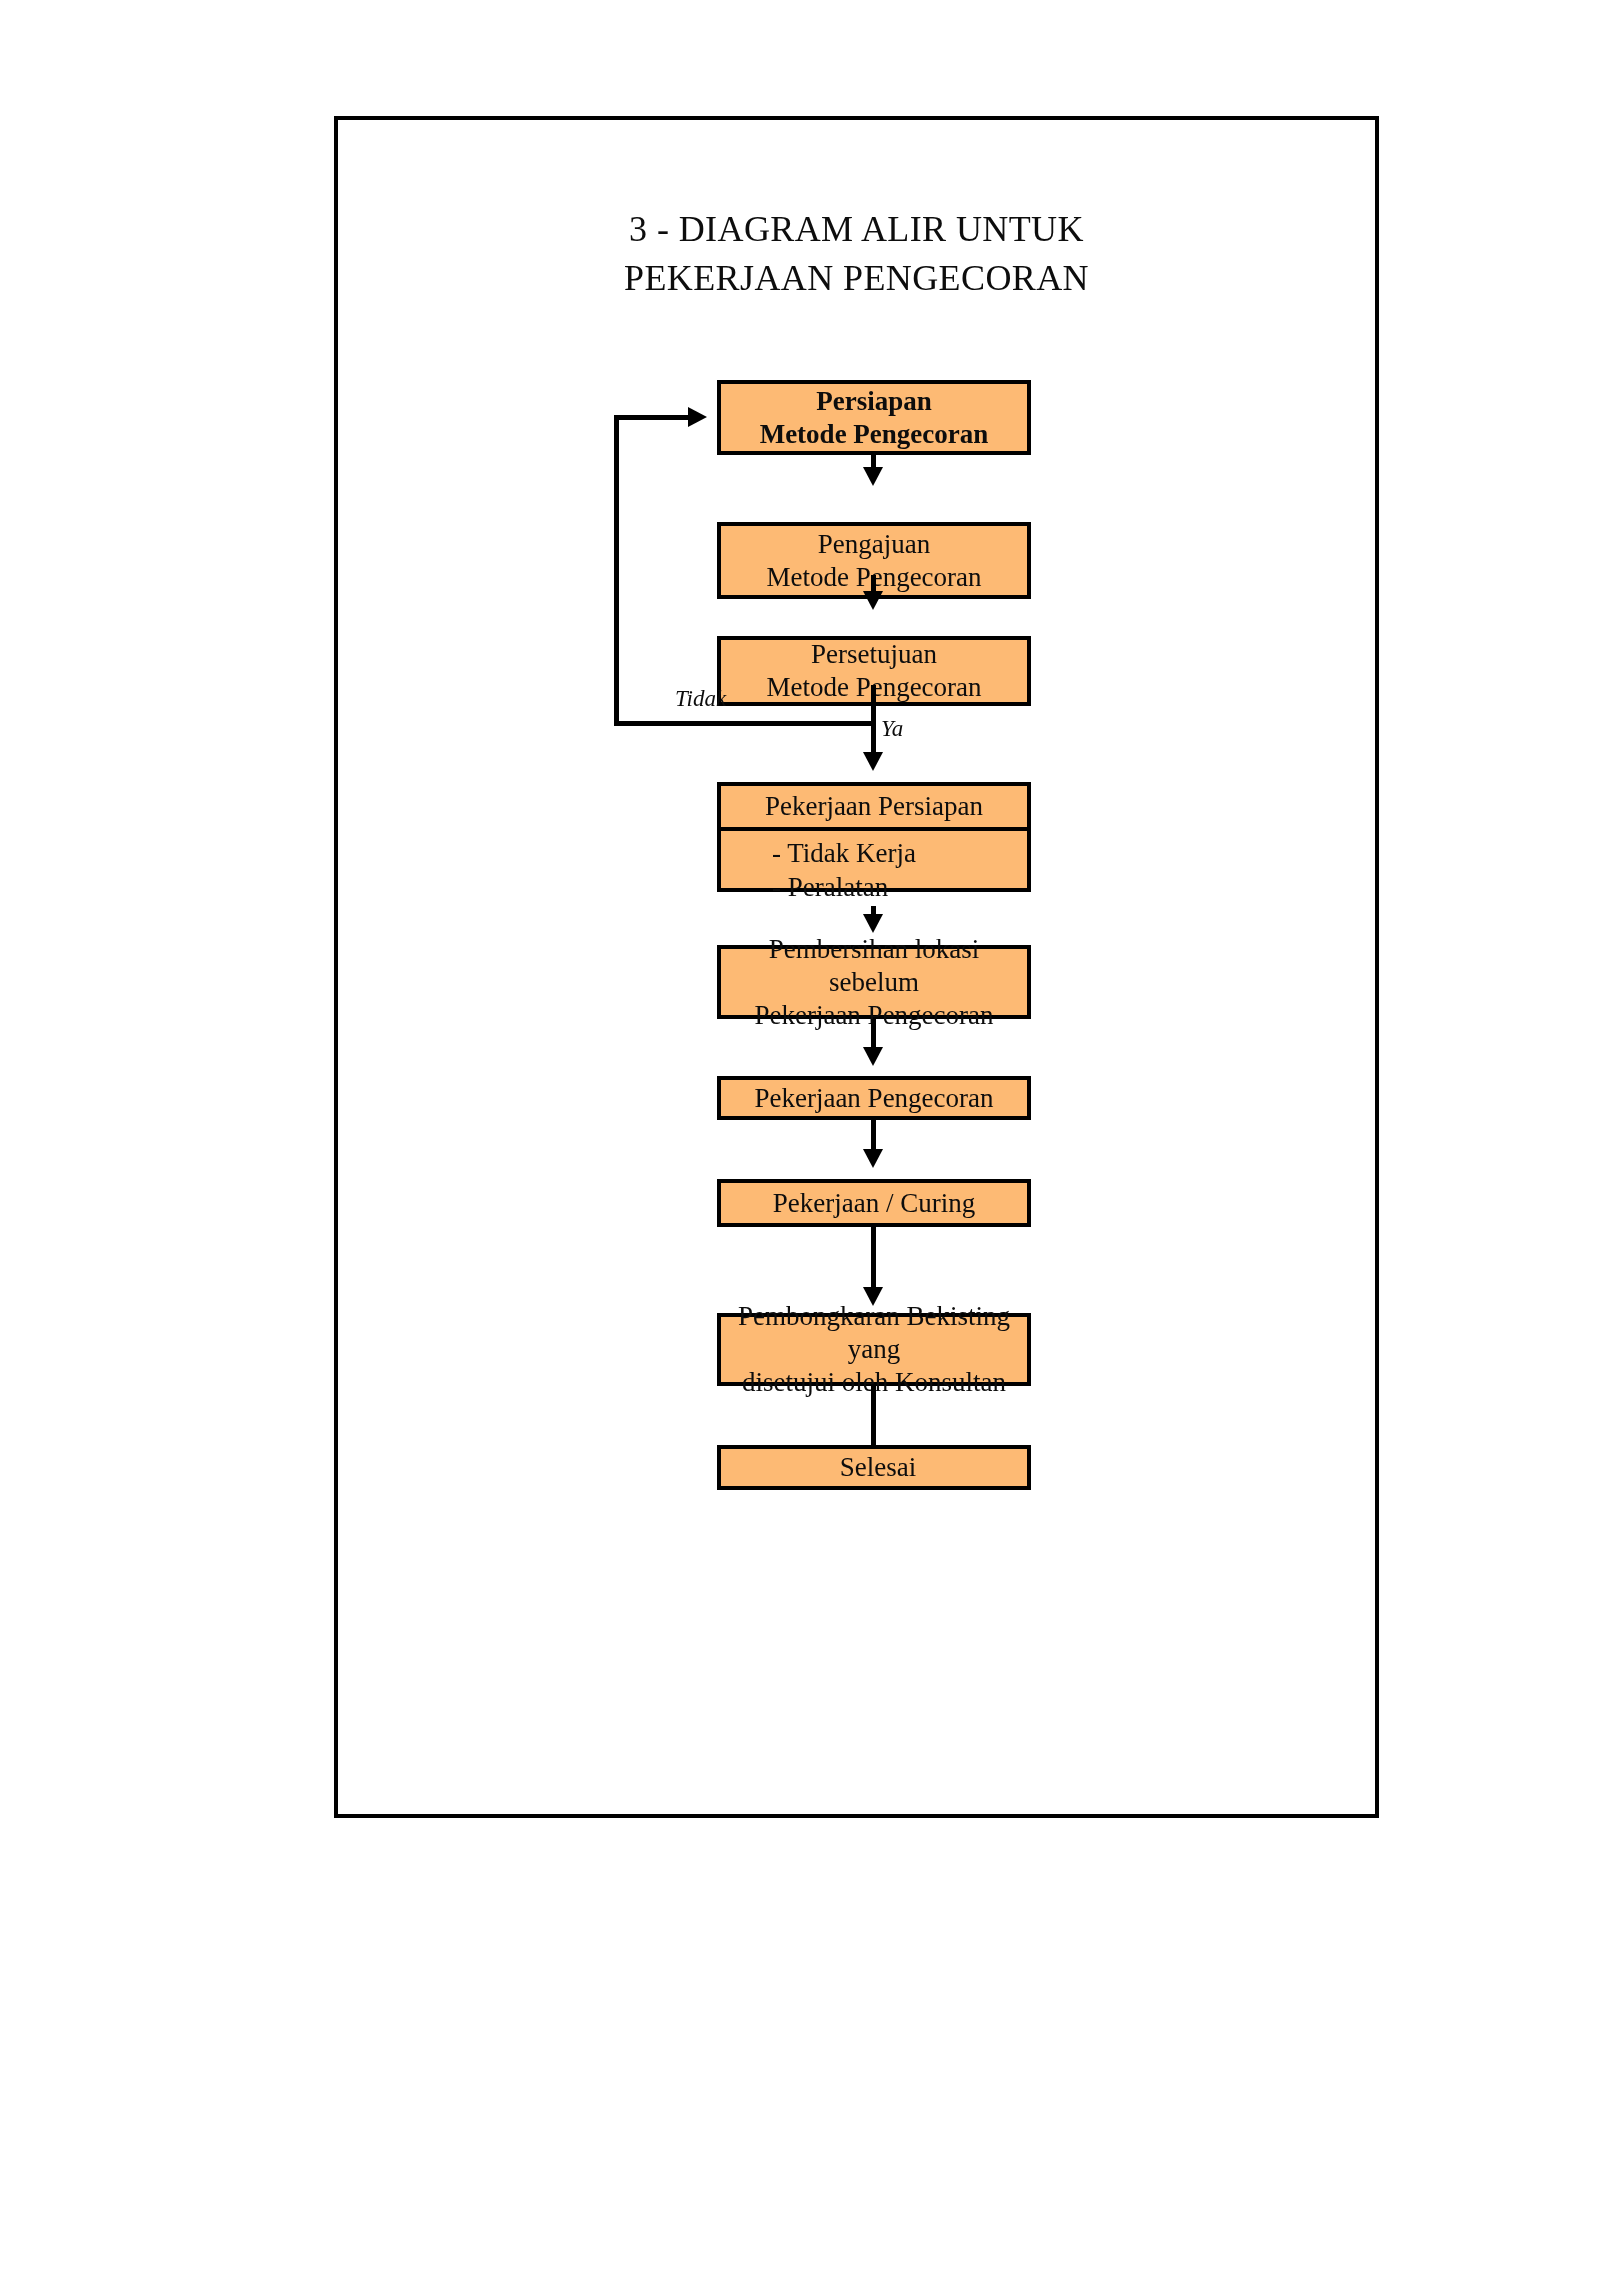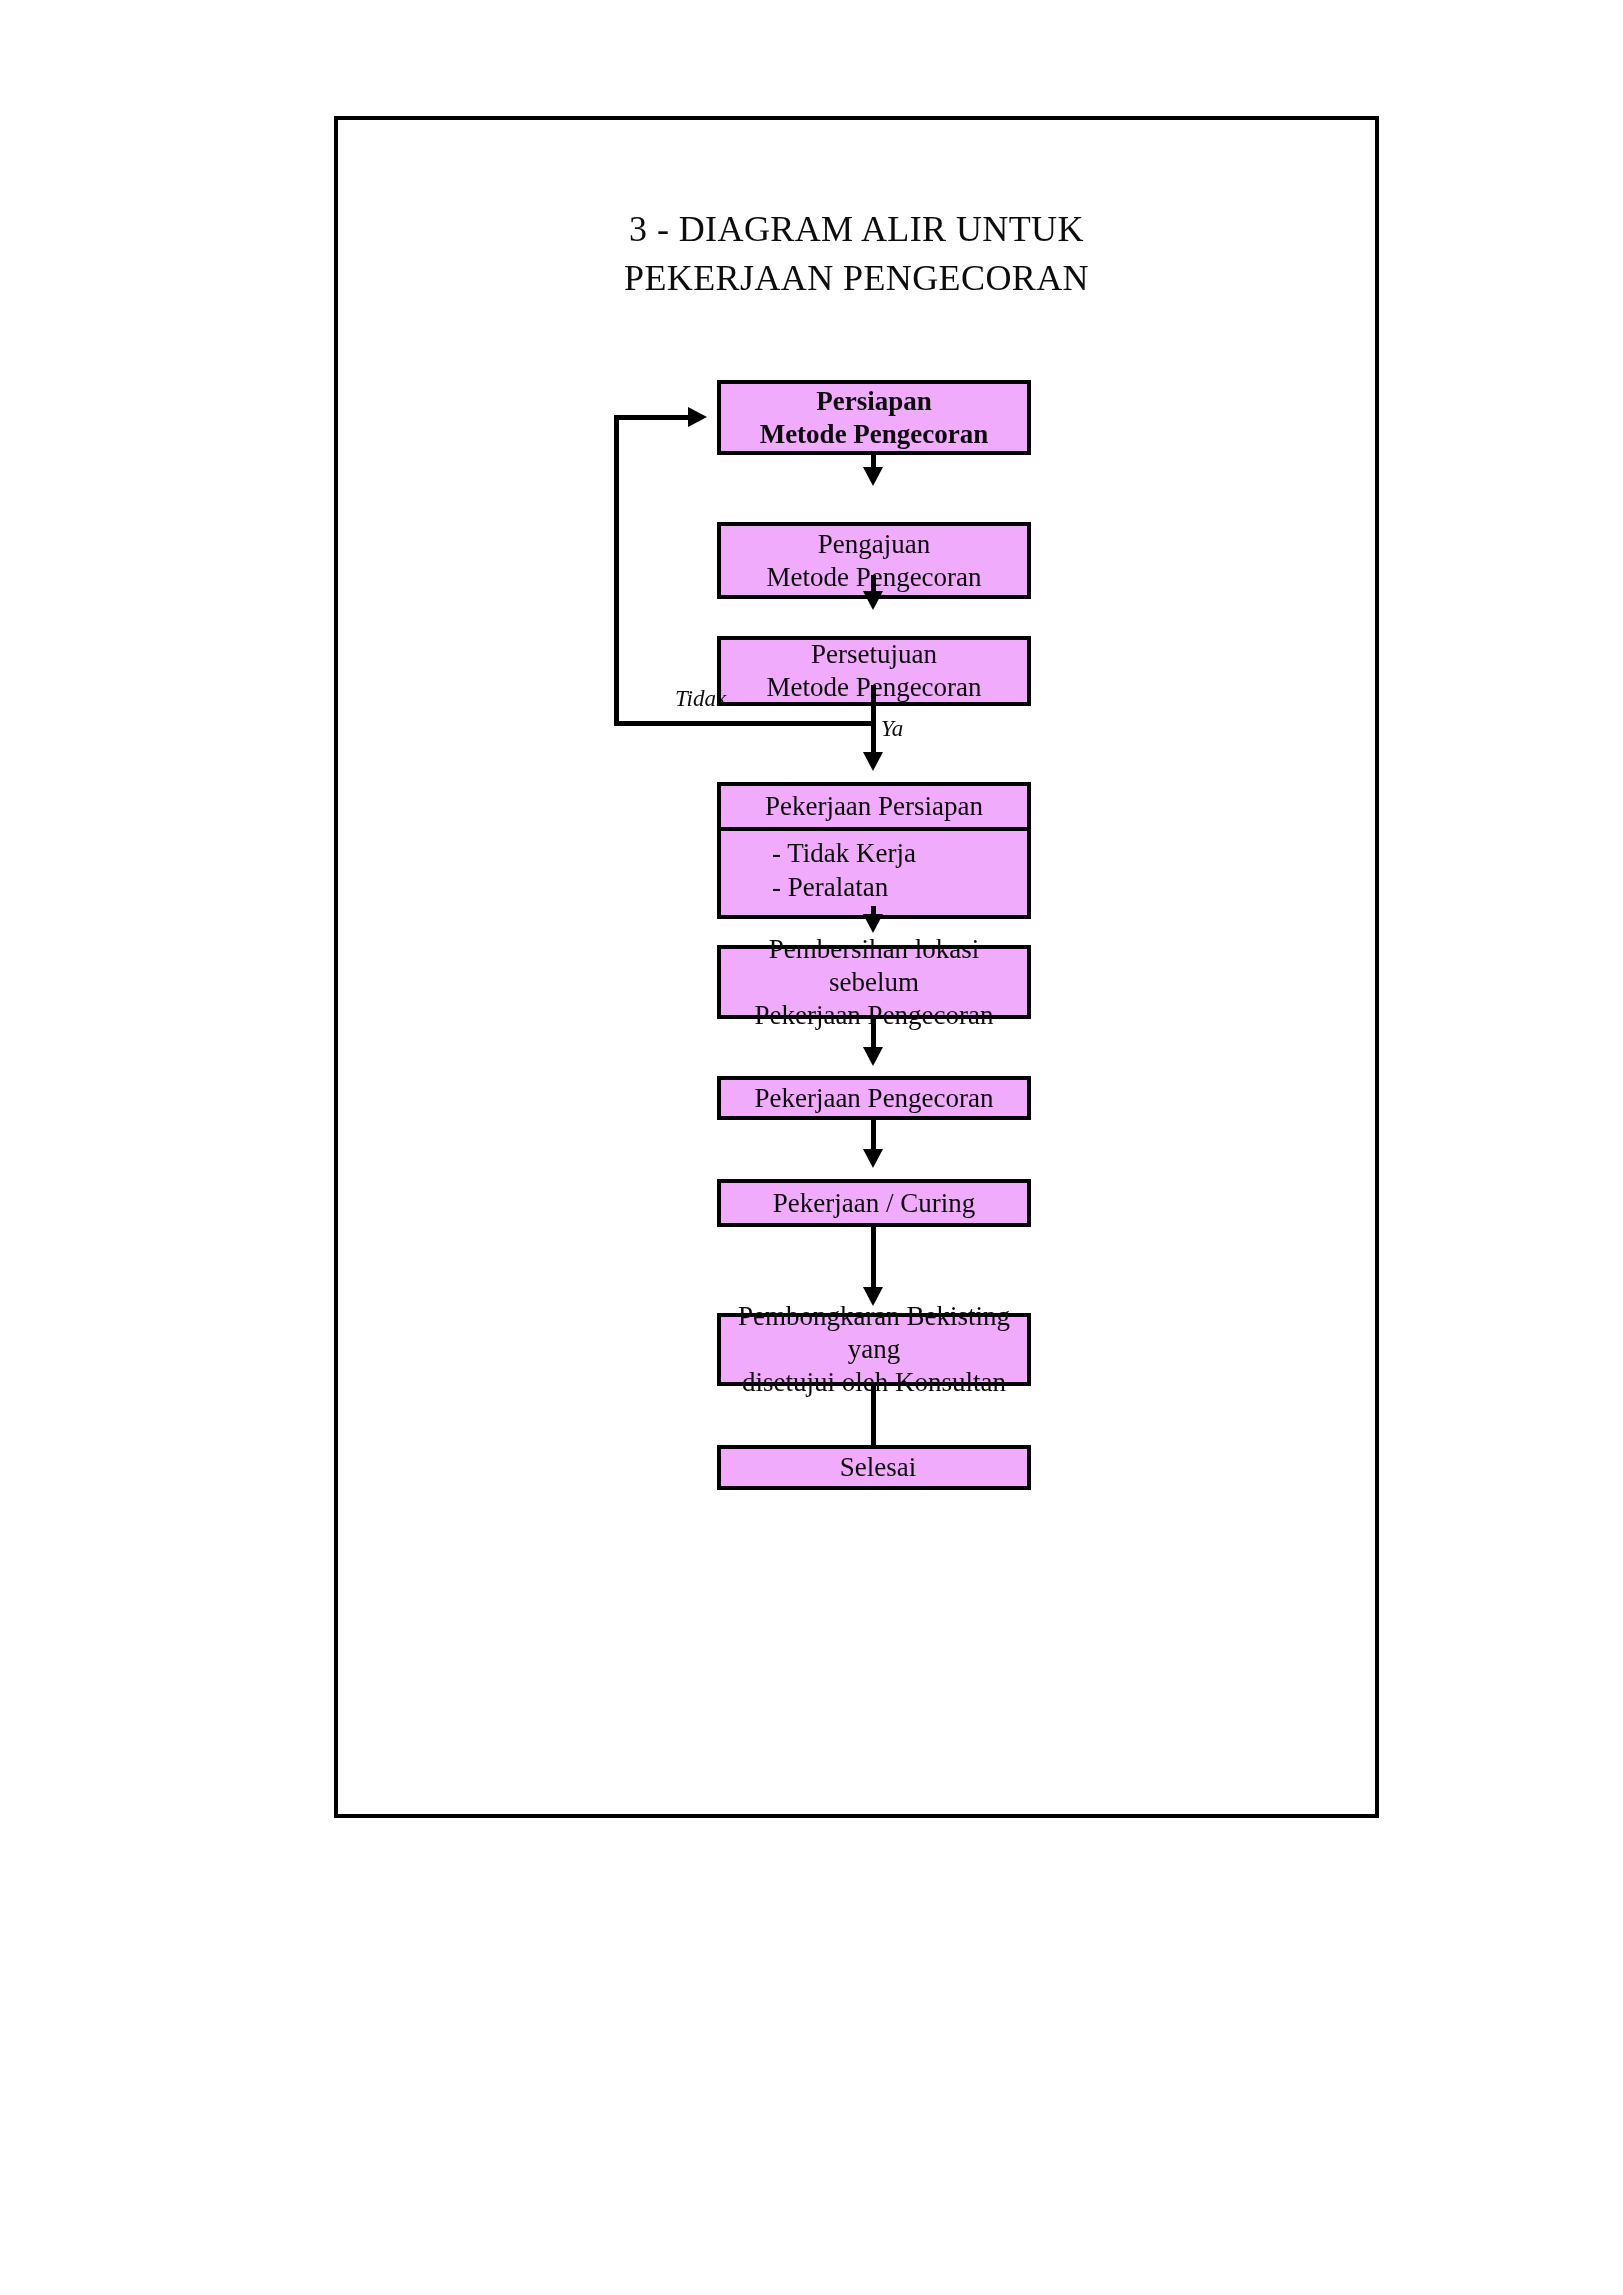--- a/index.html
+++ b/index.html
@@ -12,21 +12,21 @@
     border:4.8px solid #000;box-sizing:border-box;background:#ffffff;
   }
   .title{
     position:absolute;left:334px;top:205px;width:1045px;
     text-align:center;font-weight:normal;font-size:36px;line-height:49px;
     letter-spacing:0.4px;
   }
   .title span{display:block;}
   .node{
     position:absolute;left:717px;width:314px;
-    border:4px solid #000;box-sizing:border-box;background:#f0abfc;
+    border:4px solid #000;box-sizing:border-box;background:#fdba74;
     display:flex;flex-direction:column;justify-content:center;
     text-align:center;font-size:27px;line-height:33px;
   }
   .node span{display:block;}
   .node.bold{font-weight:bold;}
   .node.split{justify-content:flex-start;}
   .split-header{
     height:41px;border-bottom:4px solid #000;
     display:flex;align-items:center;justify-content:center;flex:none;
   }
@@ -86,21 +86,21 @@
   <div class="head-down" style="top:752px;"></div>
 
   <div class="hline" style="left:614px;top:721px;width:262px;"></div>
   <div class="vline" style="left:614px;top:415px;height:310px;"></div>
   <div class="hline" style="left:614px;top:415px;width:76px;"></div>
   <div class="head-right" style="left:688px;top:407px;"></div>
 
   <div class="flow-label" style="left:675px;top:683px;">Tidak</div>
   <div class="flow-label" style="left:881px;top:713px;">Ya</div>
 
-  <div class="node split" style="top:782px;height:137px;">
+  <div class="node split" style="top:782px;height:110px;">
     <div class="split-header">Pekerjaan Persiapan</div>
     <div class="split-list">
       <span>- Tidak Kerja</span>
       <span>- Peralatan</span>
     </div>
   </div>
 
   <div class="vline" style="top:906px;height:11px;"></div>
   <div class="head-down" style="top:914px;"></div>
 

